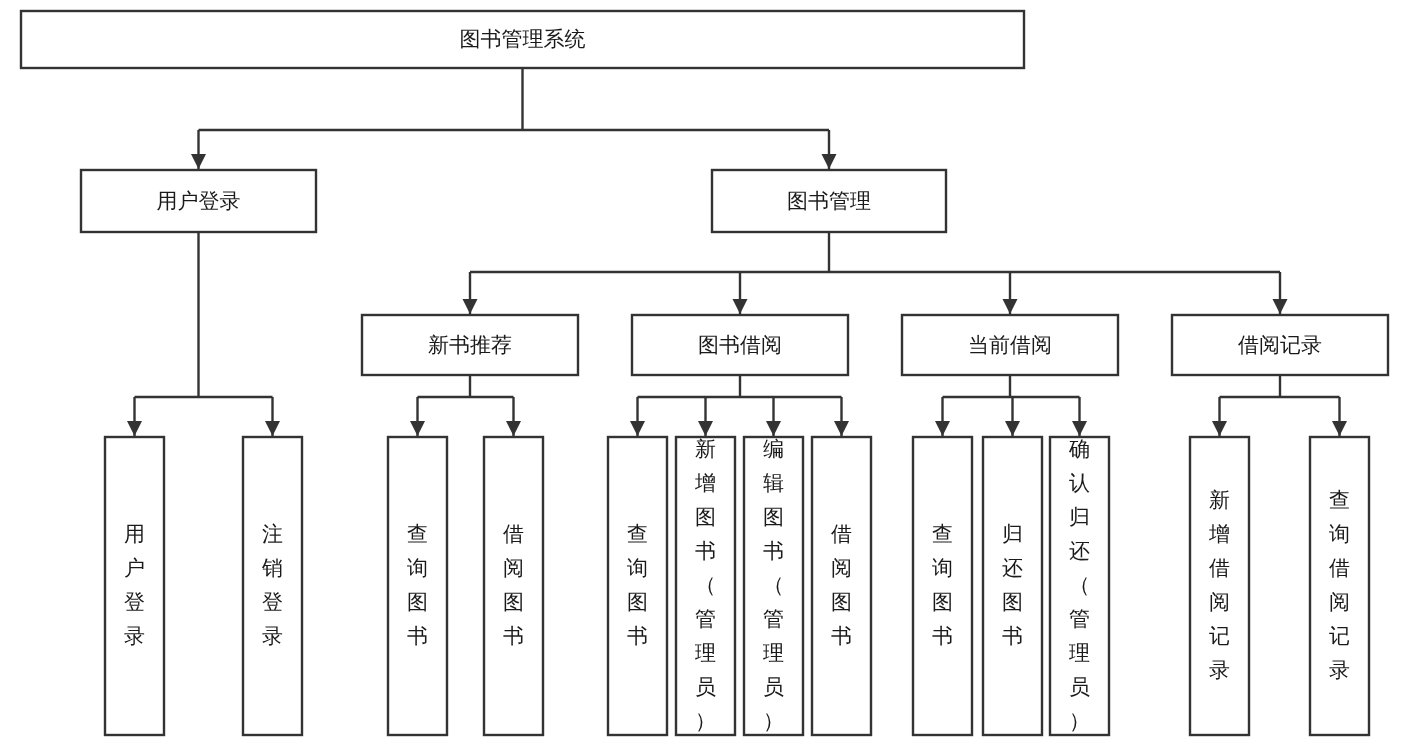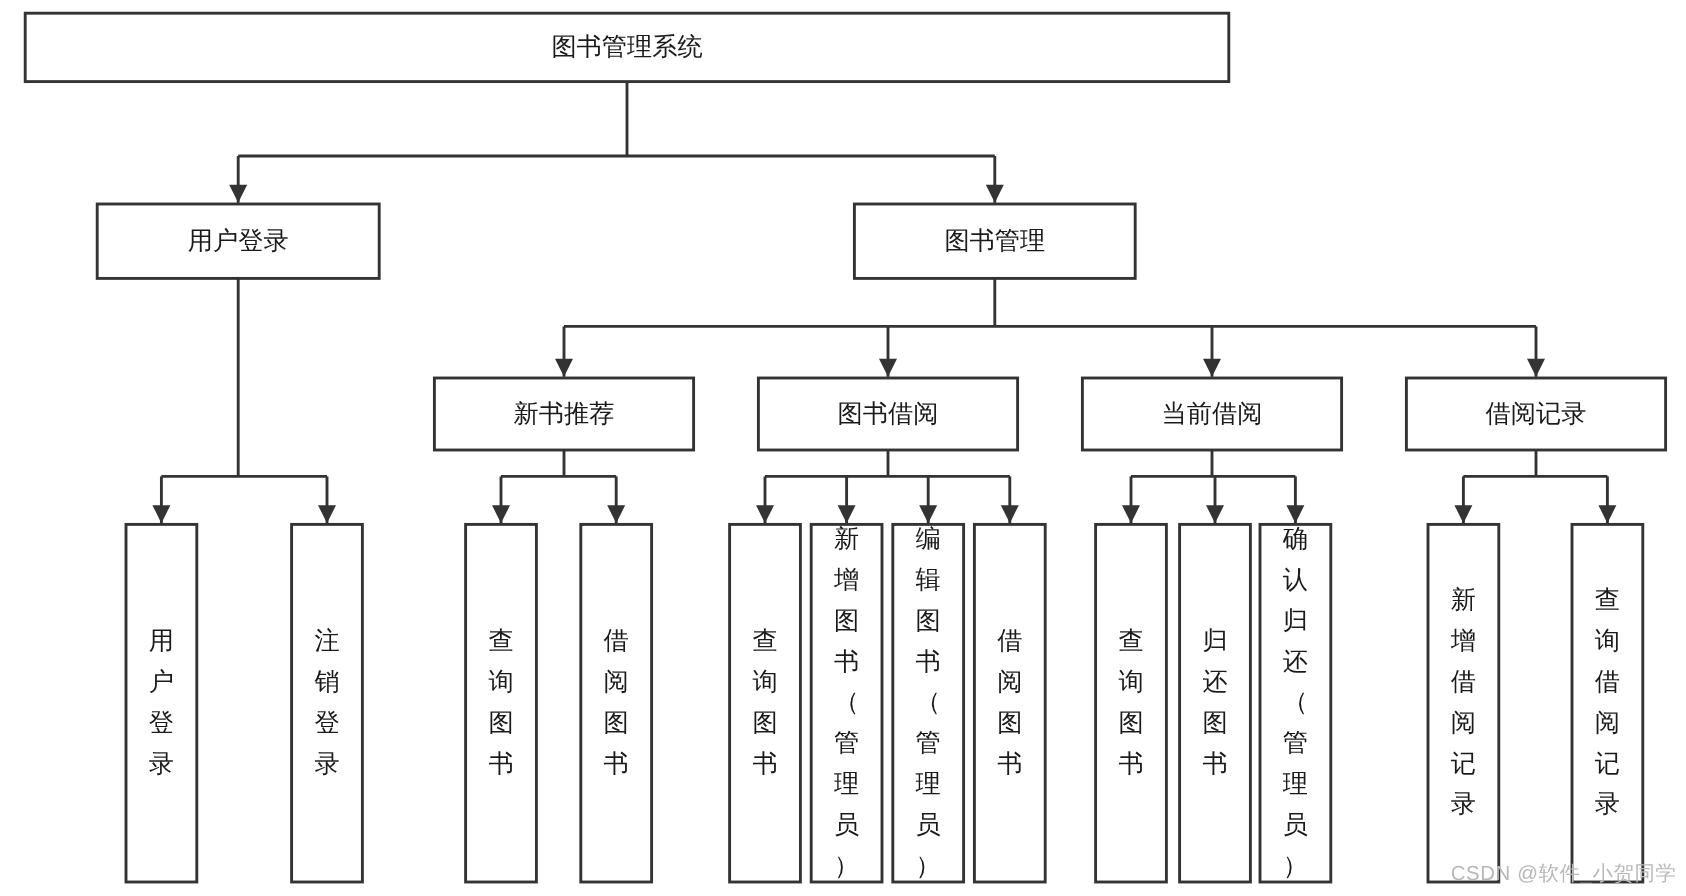--- a/index.html
+++ b/index.html
@@ -215,14 +215,13 @@
         <g>
           <rect x="1190" y="437" width="59" height="298" class="node-rect"></rect>
           <text x="1219.5" y="507" class="node-label-vertical"><tspan x="1219.5" dy="0">新</tspan><tspan x="1219.5" dy="34">增</tspan><tspan x="1219.5" dy="34">借</tspan><tspan x="1219.5" dy="34">阅</tspan><tspan x="1219.5" dy="34">记</tspan><tspan x="1219.5" dy="34">录</tspan></text>
         </g>
         <g>
           <rect x="1310" y="437" width="59" height="298" class="node-rect"></rect>
           <text x="1339.5" y="507" class="node-label-vertical"><tspan x="1339.5" dy="0">查</tspan><tspan x="1339.5" dy="34">询</tspan><tspan x="1339.5" dy="34">借</tspan><tspan x="1339.5" dy="34">阅</tspan><tspan x="1339.5" dy="34">记</tspan><tspan x="1339.5" dy="34">录</tspan></text>
         </g>
       </g>
   </svg>
-  <div class="watermark">CSDN @软件_小贺同学</div>
 </div>
 
 </body></html>

